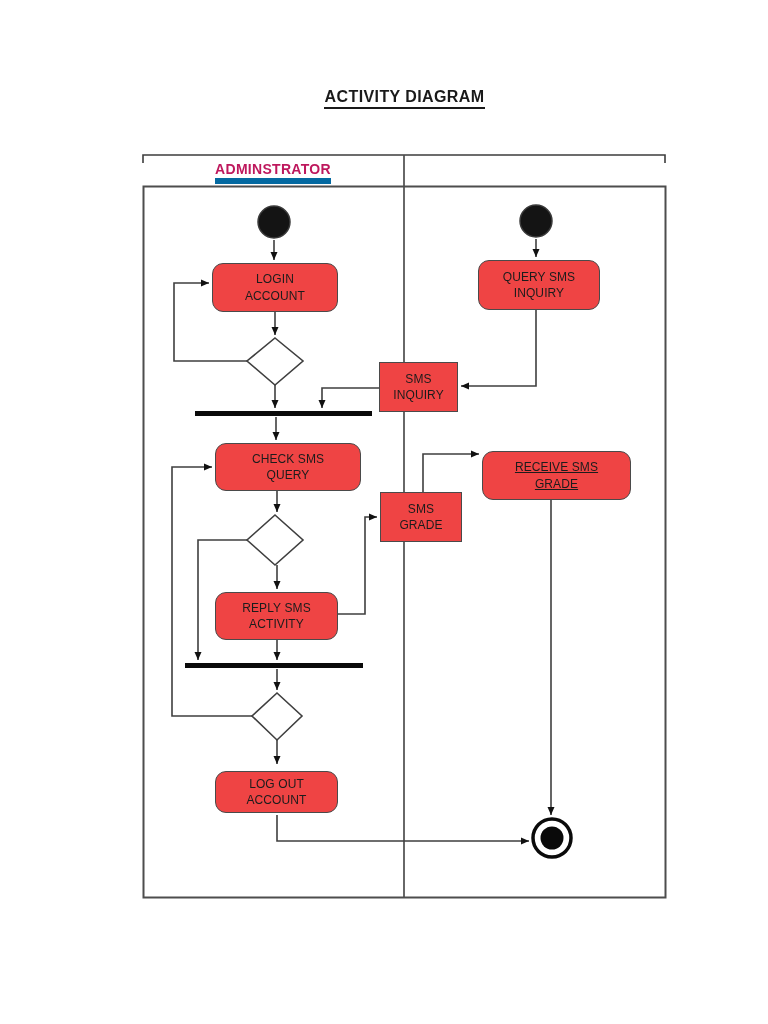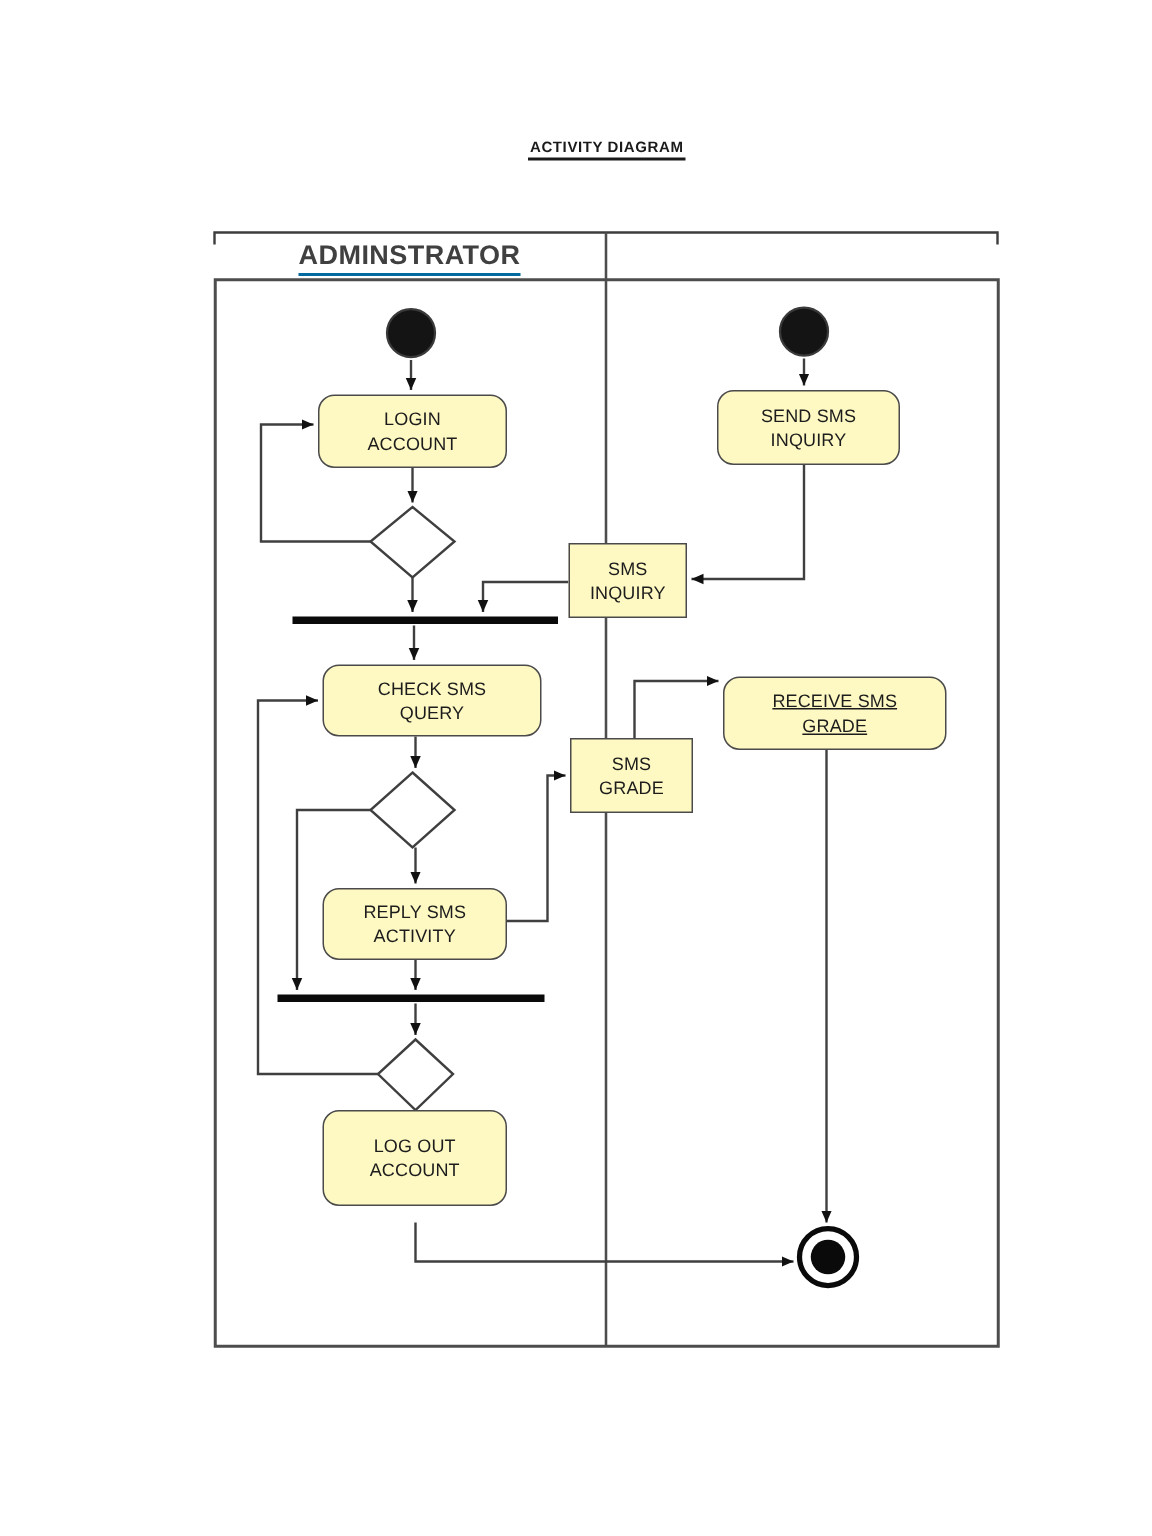--- a/index.html
+++ b/index.html
@@ -5,49 +5,49 @@
   html,body{margin:0;padding:0;background:#ffffff;}
   .page{
     position:relative;width:768px;height:1024px;background:#ffffff;
     font-family:"Liberation Sans",sans-serif;overflow:hidden;color:#1c1c1c;
   }
   .doc-title{
     position:absolute;left:143px;top:88px;width:523px;
     text-align:center;z-index:3;
   }
   .doc-title span{
-    display:inline-block;font-size:10px;font-weight:bold;letter-spacing:.4px;
+    display:inline-block;font-size:16px;font-weight:bold;letter-spacing:.4px;
     color:#1a1a1a;border-bottom:2px solid #1a1a1a;padding:0 1px 1px 1px;
   }
   .lane-header{
     position:absolute;top:160px;height:24px;z-index:3;
     display:flex;align-items:center;justify-content:center;
   }
   .lane-header span{
-    display:inline-block;font-size:18px;font-weight:bold;letter-spacing:.3px;
-    color:#404040;border-bottom:2px solid #0369a1;padding-bottom:1px;
+    display:inline-block;font-size:14px;font-weight:bold;letter-spacing:.3px;
+    color:#be185d;border-bottom:6px solid #0369a1;padding-bottom:1px;
   }
   .lane-header.admin{left:143px;width:260px;}
   .lane-header.student{left:403px;width:263px;}
   svg.layer{position:absolute;left:0;top:0;z-index:1;}
   .node{
     position:absolute;z-index:2;display:flex;align-items:center;justify-content:center;
-    text-align:center;background:#fef9c3;border:1.7px solid #4a4a4a;
+    text-align:center;background:#ef4444;border:1.7px solid #4a4a4a;
     font-size:12px;line-height:1.35;letter-spacing:.1px;color:#1c1c1c;
     white-space:pre-line;box-sizing:border-box;
   }
   .rounded{border-radius:11px;}
   .n-login   {left:212px;top:263px;width:126px;height:49px;}
   .n-send    {left:478px;top:260px;width:122px;height:50px;}
   .n-smsinq  {left:379px;top:362px;width:79px; height:50px;}
   .n-check   {left:215px;top:443px;width:146px;height:48px;}
   .n-receive {left:482px;top:451px;width:149px;height:49px;text-decoration:underline;}
   .n-smsgrade{left:380px;top:492px;width:82px; height:50px;}
   .n-reply   {left:215px;top:592px;width:123px;height:48px;}
-  .n-logout  {left:215px;top:740px;width:123px;height:64px;}
+  .n-logout  {left:215px;top:771px;width:123px;height:42px;}
 </style>
 </head>
 <body>
 
 <div class="page">
 
   <div class="doc-title">
     <span>ACTIVITY DIAGRAM</span>
   </div>
 
@@ -100,21 +100,21 @@
       <polyline points="277,815 277,841 529,841" marker-end="url(#arr)"></polyline>
       <polyline points="551,482 551,815" marker-end="url(#arr)"></polyline>
     </g>
   </svg>
 
   <div class="node rounded n-login">
     <span>LOGIN
 ACCOUNT</span>
   </div>
   <div class="node rounded n-send">
-    <span>SEND SMS
+    <span>QUERY SMS
 INQUIRY</span>
   </div>
   <div class="node n-smsinq">
     <span>SMS
 INQUIRY</span>
   </div>
   <div class="node rounded n-check">
     <span>CHECK SMS
 QUERY</span>
   </div>

